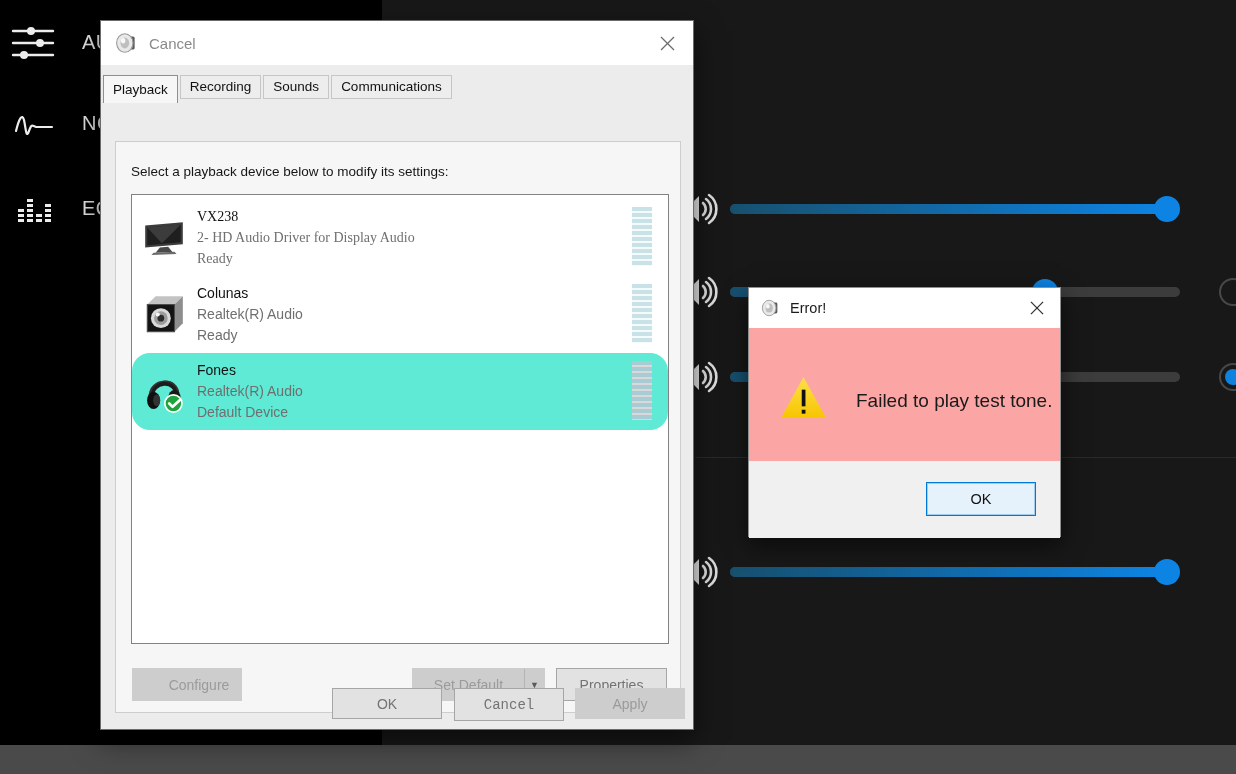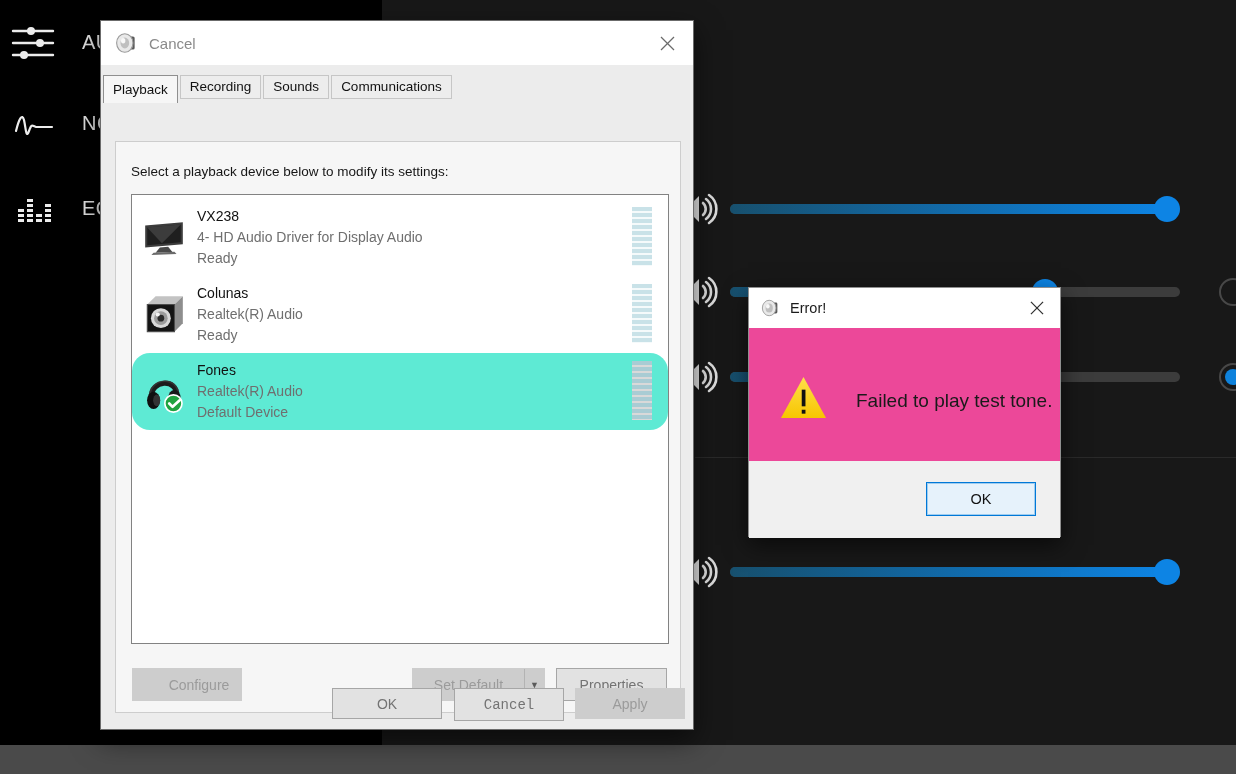--- a/index.html
+++ b/index.html
@@ -56,21 +56,21 @@
   .tab.active { background: #f6f6f6; border-color: #8f8f8f; border-bottom: none; height: 28px;
                 padding-top: 6px; margin-bottom: -1px; }
 
   .sd-page { position: absolute; left: 14px; top: 80px; width: 566px; height: 572px;
              background: #f6f6f6; border: 1px solid #cdcdcd; margin-top: 40px; }
   .sd-instruction { position: absolute; left: 15px; top: 22px; font-size: 13.5px; color: #161616; }
 
   .device-list { position: absolute; left: 15px; top: 52px; width: 538px; height: 450px;
                  background: #fff; border: 1px solid #828282; overflow: hidden; }
   .device-item { position: relative; height: 77px; display: flex; align-items: center; padding-left: 9px; }
-  .device-item:first-child { margin-top: 4px; }
+  .device-item:first-child { margin-top: 4px; font-family: Liberation Serif, serif; }
   .device-item.selected { background: #5eead4; border-radius: 18px; }
   .di-icon { width: 46px; height: 46px; flex: 0 0 46px; margin-right: 10px; }
   .di-text { display: flex; flex-direction: column; line-height: 21px; }
   .di-name { font-size: 14px; color: #111; }
   .di-sub { font-size: 14px; color: #6f6f6f; }
   .di-meter { position: absolute; right: 16px; top: 8px; width: 20px; height: 59px;
     background: repeating-linear-gradient(to bottom, #c9e2e8 0px, #c9e2e8 4px, #f5fafb 4px, #f5fafb 6px); }
   .device-item.selected .di-meter {
     background: repeating-linear-gradient(to bottom, #a9ccd4 0px, #a9ccd4 4px, #d9d9d9 4px, #d9d9d9 6px); }
 
@@ -85,21 +85,21 @@
   .sd-arrow { width: 20px; border-left: 1px solid #b3b3b3; display: flex; align-items: center;
     justify-content: center; color: #5a5a5a; font-size: 9px; }
   .properties-btn { position: absolute; left: 440px; top: 526px; width: 111px; height: 33px; }
 
   .ok-btn { position: absolute; left: 231px; top: 667px; width: 110px; height: 31px; }
   .cancel-btn { position: absolute; left: 353px; top: 667px; width: 110px; height: 33px; font-family: Liberation Mono, monospace; }
   .apply-btn { position: absolute; left: 474px; top: 667px; width: 110px; height: 31px; }
 
   
   .error-dialog { position: absolute; left: 748px; top: 287px; width: 313px; height: 250px;
-    background: #ec4899; border: 1px solid #8f8f8f; z-index: 30; box-shadow: 0 8px 22px rgba(0,0,0,0.6); }
+    background: #fca5a5; border: 1px solid #8f8f8f; z-index: 30; box-shadow: 0 8px 22px rgba(0,0,0,0.6); }
   .ed-titlebar { position: relative; height: 40px; background: #fff; display: flex; align-items: center; padding-left: 12px; }
   .ed-title { color: #1b1b1b; font-size: 14.5px; margin-left: 9px; }
   .ed-close { position: absolute; right: 8px; top: 6px; width: 30px; height: 28px;
     display: flex; align-items: center; justify-content: center; }
   .warn-icon { position: absolute; left: 30px; top: 86px; }
   .ed-message { position: absolute; left: 107px; top: 102px; font-size: 19px; color: #1a1a1a; }
   .ed-footer { position: absolute; left: 0; top: 173px; width: 100%; height: 77px; background: #f0f0f0; }
   .ed-ok { position: absolute; left: 177px; top: 194px; width: 110px; height: 34px;
     background: #e6f2fb; border: 1px solid #0078d7; box-shadow: inset 0 0 0 1px #9fcdf0;
     font-size: 14.5px; color: #111; }
@@ -254,21 +254,21 @@
       <div class="device-item">
         <svg class="di-icon" viewBox="0 0 44 44">
           <polygon points="4,10 40,7 40,28 4,31" fill="#3c3c3c"></polygon>
           <polygon points="6,12 38,9 38,26 6,29" fill="#1f1f1f"></polygon>
           <polygon points="6,12 38,9 20,27" fill="#484848" opacity="0.7"></polygon>
           <polygon points="18,31 26,30.4 30,35.4 14,36" fill="#4a4a4a"></polygon>
           <polygon points="12,36 32,35.2 34,37.4 10,38.2" fill="#6a6a6a"></polygon>
         </svg>
         <div class="di-text">
           <span class="di-name">VX238</span>
-          <span class="di-sub">4- HD Audio Driver for Display Audio</span>
+          <span class="di-sub">2- HD Audio Driver for Display Audio</span>
           <span class="di-sub">Ready</span>
         </div>
         <div class="di-meter"></div>
       </div>
 
       <div class="device-item">
         <svg class="di-icon" viewBox="0 0 44 44">
           <polygon points="6,12 32,12 40,4 14,4" fill="#c3c3c3"></polygon>
           <polygon points="32,12 40,4 40,30 32,38" fill="#8e8e8e"></polygon>
           <rect x="6" y="12" width="26" height="26" fill="#141414" stroke="#4c4c4c" stroke-width="1"></rect>

